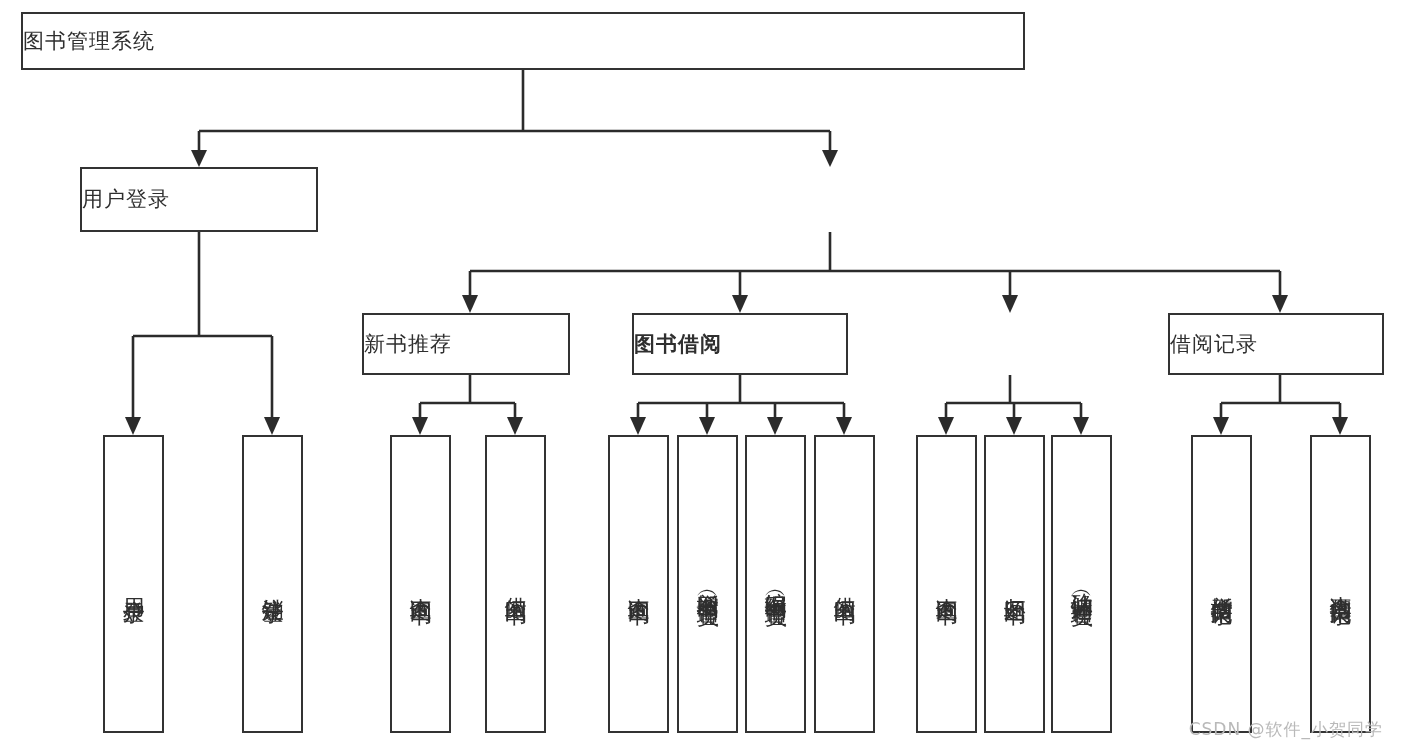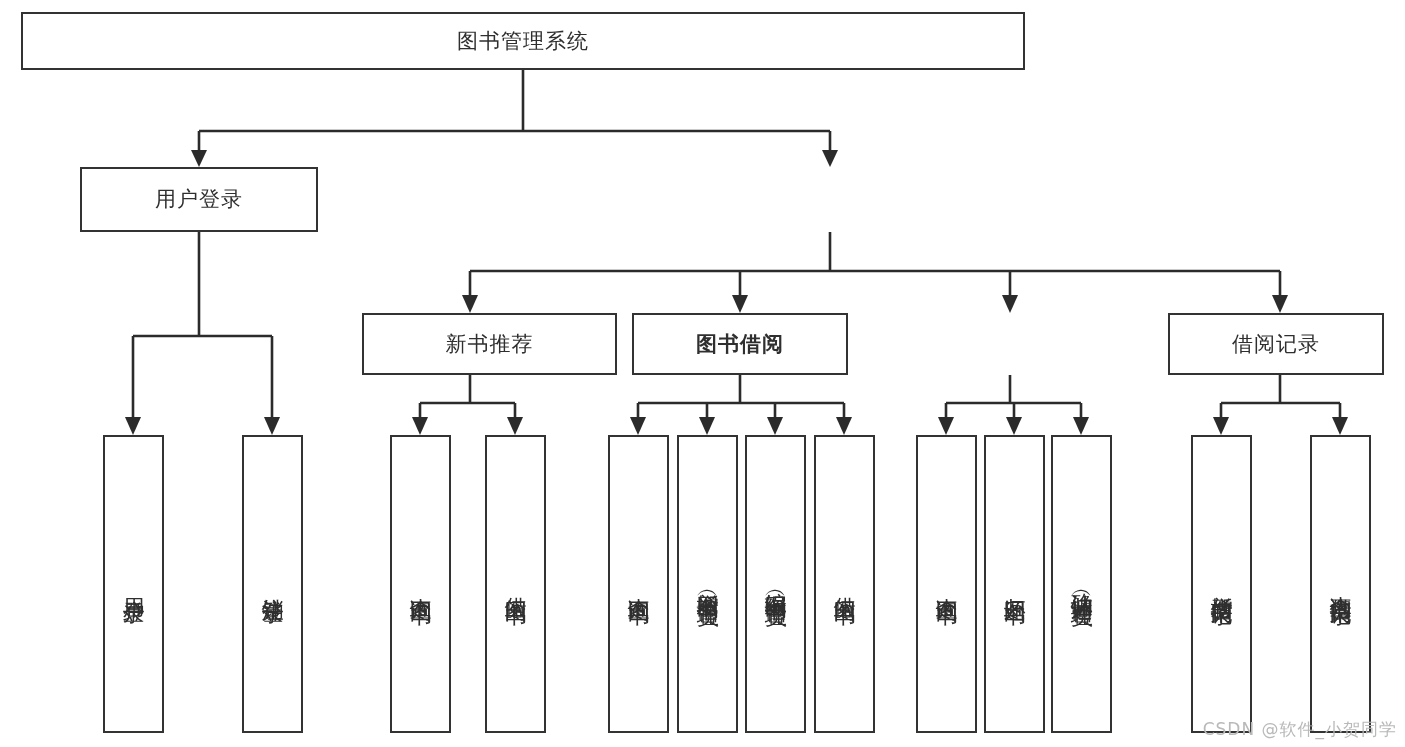--- a/index.html
+++ b/index.html
@@ -11,21 +11,21 @@
     position:relative;
   }
   #canvas{position:absolute;left:0;top:0;width:1405px;height:747px;}
   .node{
     position:absolute;
     box-sizing:border-box;
     border:2px solid #333333;
     background:#ffffff;
     display:flex;
     align-items:center;
-    justify-content:center;
+    justify-content:flex-start;
     color:#2b2b2b;
   }
   .node .lbl{
     font-size:21px;
     line-height:1.18;
     letter-spacing:1px;
     white-space:nowrap;
     color:#2f2f2f;
   }
   .node.vert{
@@ -40,21 +40,21 @@
     line-height:1.02;
     letter-spacing:2px;
     white-space:normal;
     max-height:268px;
     text-align:center;
   }
   svg.wires{position:absolute;left:0;top:0;width:1405px;height:747px;pointer-events:none;}
   .wire{stroke:#2b2b2b;stroke-width:2.6;fill:none;}
   .watermark{
     position:absolute;
-    right:8px;bottom:6px;
+    right:22px;bottom:6px;
     font-size:17px;
     color:#b9b9b9;
     letter-spacing:1px;
     white-space:nowrap;
   }
 </style>
 </head>
 <body>
 
 <div id="canvas">
@@ -122,21 +122,21 @@
   </svg>
 
   <div class="node" style="left:21px;top:12px;width:1004px;height:58px;">
     <span class="lbl">图书管理系统</span>
   </div>
 
   <div class="node" style="left:80px;top:167px;width:238px;height:65px;">
     <span class="lbl">用户登录</span>
   </div>
 
-  <div class="node" style="left:362px;top:313px;width:255px;height:62px;">
+  <div class="node" style="left:362px;top:313px;width:208px;height:62px;">
     <span class="lbl">新书推荐</span>
   </div>
   <div class="node" style="left:632px;top:313px;width:216px;height:62px;font-weight:bold;">
     <span class="lbl">图书借阅</span>
   </div>
   <div class="node" style="left:1168px;top:313px;width:216px;height:62px;">
     <span class="lbl">借阅记录</span>
   </div>
 
   <div class="node vert" style="left:103px;top:435px;width:61px;height:298px;">

